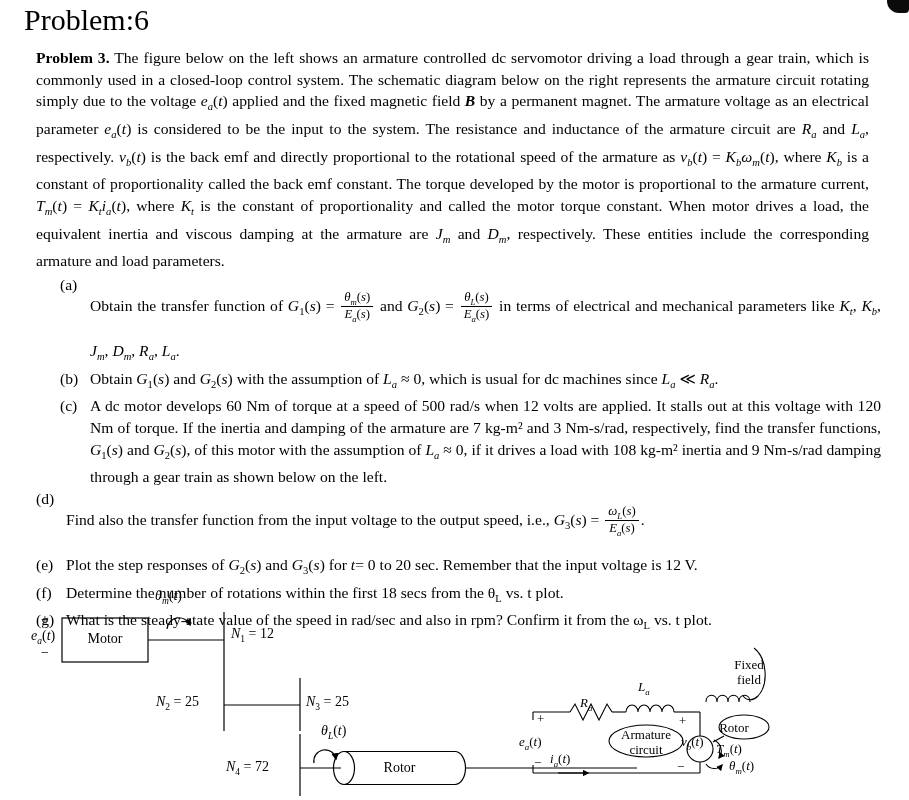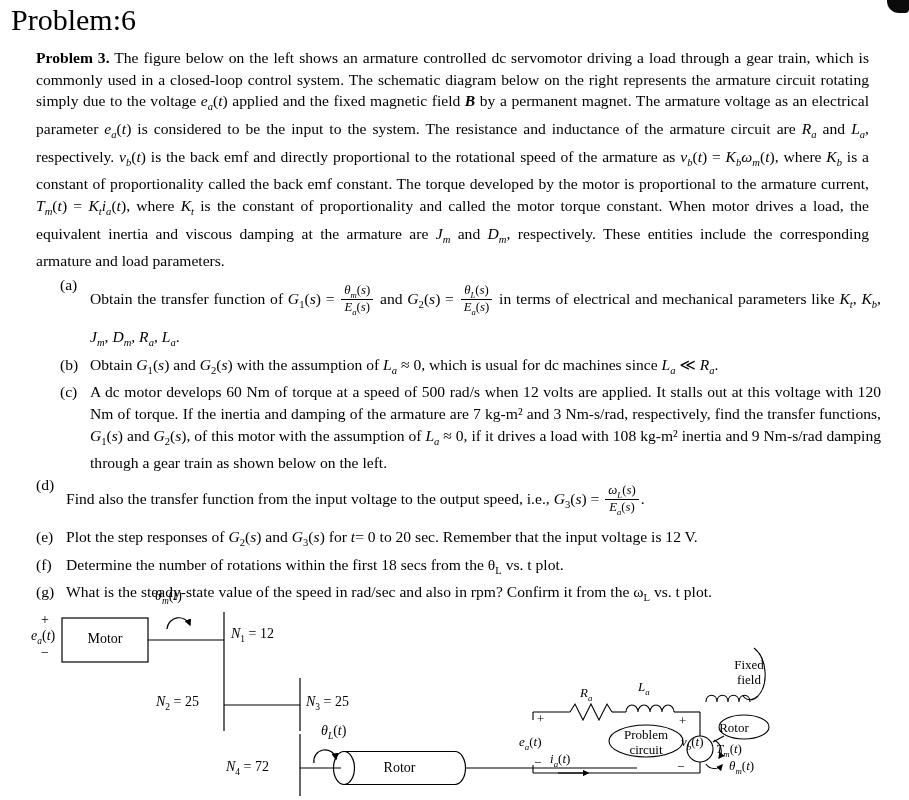--- a/index.html
+++ b/index.html
@@ -1,29 +1,29 @@
 <!DOCTYPE html>
 <html><head>
 <meta charset="utf-8">
 <style>
   html,body{margin:0;padding:0;background:#fff;}
   .page{position:relative;width:909px;height:800px;background:#ffffff;color:#000;
         font-family:"Liberation Serif", serif;overflow:hidden;}
   .scroll-nub{position:absolute;top:0;right:0;width:22px;height:13px;background:#0b0b0b;
         border-radius:0 0 4px 12px;}
-  .title{font-size:30px;font-weight:400;margin:0;padding:3px 0 2px 11px;line-height:34px;}
+  .title{font-size:30px;font-weight:400;margin:0;padding:3px 0 2px 24px;line-height:34px;}
   .doc{padding:8px 28px 0 36px;font-size:15.6px;line-height:21.6px;}
   .intro{margin:0 12px 2px 0;text-align:justify;}
   .item{display:flex;margin:0;}
   .item.indent{padding-left:24px;}
   .ilabel{flex:0 0 30px;}
   .ibody{flex:1;text-align:justify;}
   sub{font-size:0.68em;}
   .frac{display:inline-block;vertical-align:middle;text-align:center;font-size:0.82em;
-        line-height:1.15;margin:9px 2px;}
+        line-height:1.15;margin:16px 2px;}
   .fnum{display:block;border-bottom:1px solid #000;padding:0 3px;}
   .fden{display:block;padding:0 3px;text-align:center;}
   .diagram{position:absolute;left:0;top:562px;width:909px;height:238px;}
   .diagram svg{position:absolute;left:0;top:0;}
   .lbl{position:absolute;font-size:14px;line-height:1.12;white-space:nowrap;text-align:center;}
   .lbl.sm{font-size:13px;}
   .lbl.wrap{white-space:normal;text-align:center;}
   .lbl.ctr{text-align:center;}
 </style>
 </head>
@@ -117,28 +117,28 @@
     <div class="lbl" style="left:31px;top:66px"><i>e<sub>a</sub></i>(<i>t</i>)</div>
     <div class="lbl" style="left:41px;top:83px">−</div>
     <div class="lbl ctr" style="left:62px;top:69px;width:86px">Motor</div>
     <div class="lbl" style="left:231px;top:64px"><i>N</i><sub>1</sub> = 12</div>
     <div class="lbl" style="left:156px;top:132px"><i>N</i><sub>2</sub> = 25</div>
     <div class="lbl" style="left:306px;top:132px"><i>N</i><sub>3</sub> = 25</div>
     <div class="lbl" style="left:321px;top:161px"><i>θ<sub>L</sub></i>(<i>t</i>)</div>
     <div class="lbl" style="left:226px;top:197px"><i>N</i><sub>4</sub> = 72</div>
     <div class="lbl ctr" style="left:344px;top:198px;width:111px">Rotor</div>
 
-    <div class="lbl sm" style="left:580px;top:124px"><i>R<sub>a</sub></i></div>
+    <div class="lbl sm" style="left:580px;top:134px"><i>R<sub>a</sub></i></div>
     <div class="lbl sm" style="left:638px;top:118px"><i>L<sub>a</sub></i></div>
     <div class="lbl sm wrap" style="left:726px;top:96px;width:46px">Fixed field</div>
     <div class="lbl sm" style="left:537px;top:150px">+</div>
     <div class="lbl sm" style="left:519px;top:173px"><i>e<sub>a</sub></i>(<i>t</i>)</div>
     <div class="lbl sm" style="left:534px;top:194px">−</div>
     <div class="lbl sm" style="left:550px;top:190px"><i>i<sub>a</sub></i>(<i>t</i>)</div>
-    <div class="lbl sm wrap" style="left:609px;top:166px;width:74px">Problem circuit</div>
+    <div class="lbl sm wrap" style="left:609px;top:166px;width:74px">Armature circuit</div>
     <div class="lbl sm" style="left:679px;top:152px">+</div>
     <div class="lbl sm" style="left:681px;top:173px"><i>v<sub>b</sub></i>(<i>t</i>)</div>
     <div class="lbl sm" style="left:677px;top:198px">−</div>
     <div class="lbl sm ctr" style="left:719px;top:159px;width:30px">Rotor</div>
     <div class="lbl sm" style="left:716px;top:180px"><i>T<sub>m</sub></i>(<i>t</i>)</div>
     <div class="lbl sm" style="left:729px;top:197px"><i>θ<sub>m</sub></i>(<i>t</i>)</div>
   </div>
 </div>
 
 </body></html>

